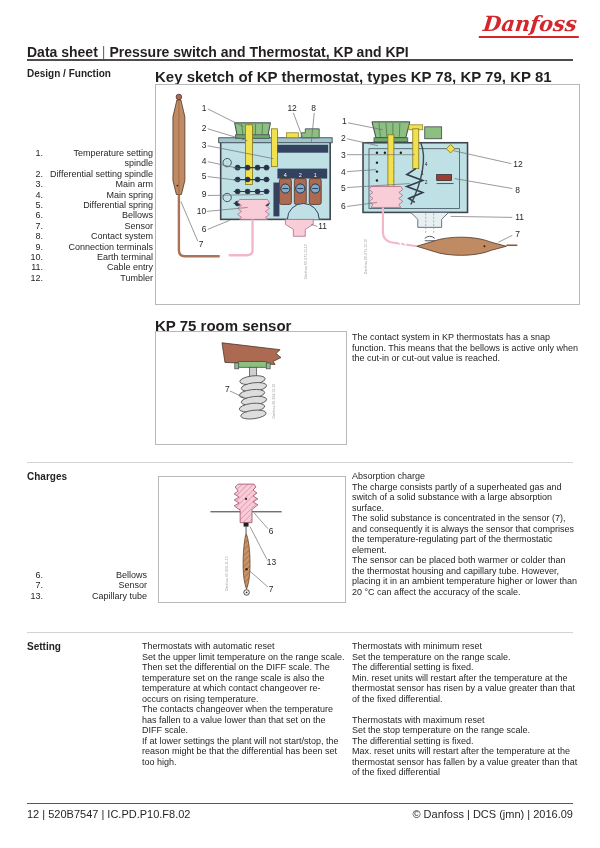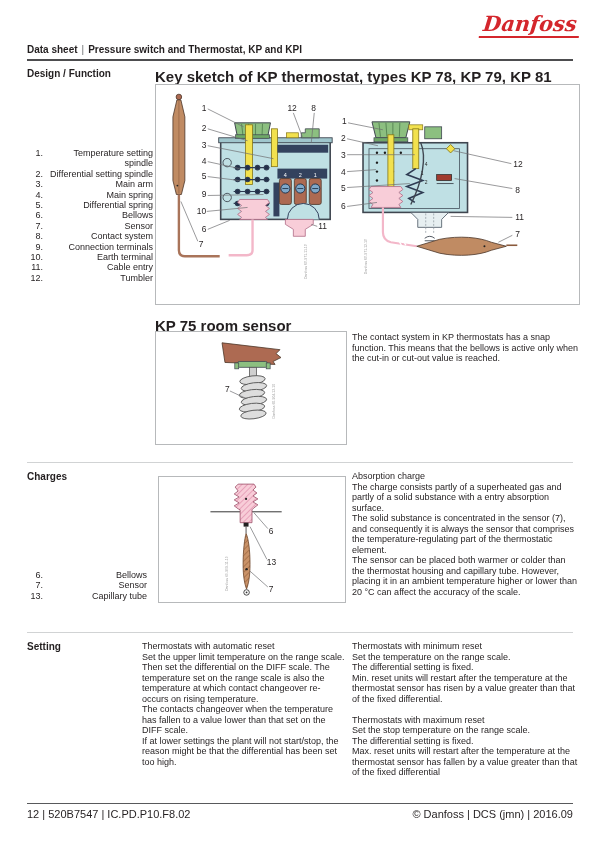--- a/index.html
+++ b/index.html
@@ -10,21 +10,21 @@
   }
   .abs{position:absolute;}
   
   .logo{
     position:absolute;top:13px;right:20px;
     font-family:"DejaVu Serif", serif;font-style:italic;font-weight:bold;
     font-size:21px;color:#d4262c;line-height:1;
     border-bottom:2px solid #d4262c;padding:0 3px 2px 3px;
     transform:skewX(-6deg);
   }
-  .doc-title{position:absolute;left:27px;top:44px;font-size:10px;font-weight:bold;}
+  .doc-title{position:absolute;left:27px;top:44px;font-size:14px;font-weight:bold;}
   .doc-title .sep{font-weight:normal;color:#6d6e71;padding:0 4px;}
   .rule-dark{position:absolute;left:27px;width:546px;height:2px;background:#4d4d4f;}
   .rule-light{position:absolute;left:27px;width:546px;height:1px;background:#d1d3d4;}
   .rule-footer{position:absolute;left:27px;width:546px;height:1px;background:#58595b;}
   
   .section-label{font-size:10px;font-weight:bold;}
   .sketch-title{font-size:15px;font-weight:bold;}
   .sub-title{font-size:9px;font-weight:normal;line-height:10.5px;}
   .body-text{font-size:9px;line-height:10.5px;}
   .body-text div{margin:0;}
@@ -372,21 +372,21 @@
       </div>
     <div class="part-row">
         <span class="part-num">13.</span>
         <span class="part-label">Capillary tube</span>
       </div>
   </div>
 
   <div class="abs" style="left:352px;top:471px;width:228px;">
     <div class="sub-title">Absorption charge</div>
     <div class="body-text">
-      <div>The charge consists partly of a superheated gas and partly of a solid substance with a entry absorption surface.</div>
+      <div>The charge consists partly of a superheated gas and switch of a solid substance with a large absorption surface.</div>
       <div>The solid substance is concentrated in the sensor (7), and consequently it is always the sensor that comprises the temperature-regulating part of the thermostatic element.</div>
       <div>The sensor can be placed both warmer or colder than the thermostat housing and capillary tube. However, placing it in an ambient temperature higher or lower than 20 °C can affect the accuracy of the scale.</div>
     </div>
   </div>
 
   <div class="rule-light" style="top:632px;"></div>
   <div class="abs section-label" style="left:27px;top:641px;">Setting</div>
 
   <div class="abs" style="left:142px;top:641px;width:205px;">
     <div class="sub-title">Thermostats with automatic reset</div>

